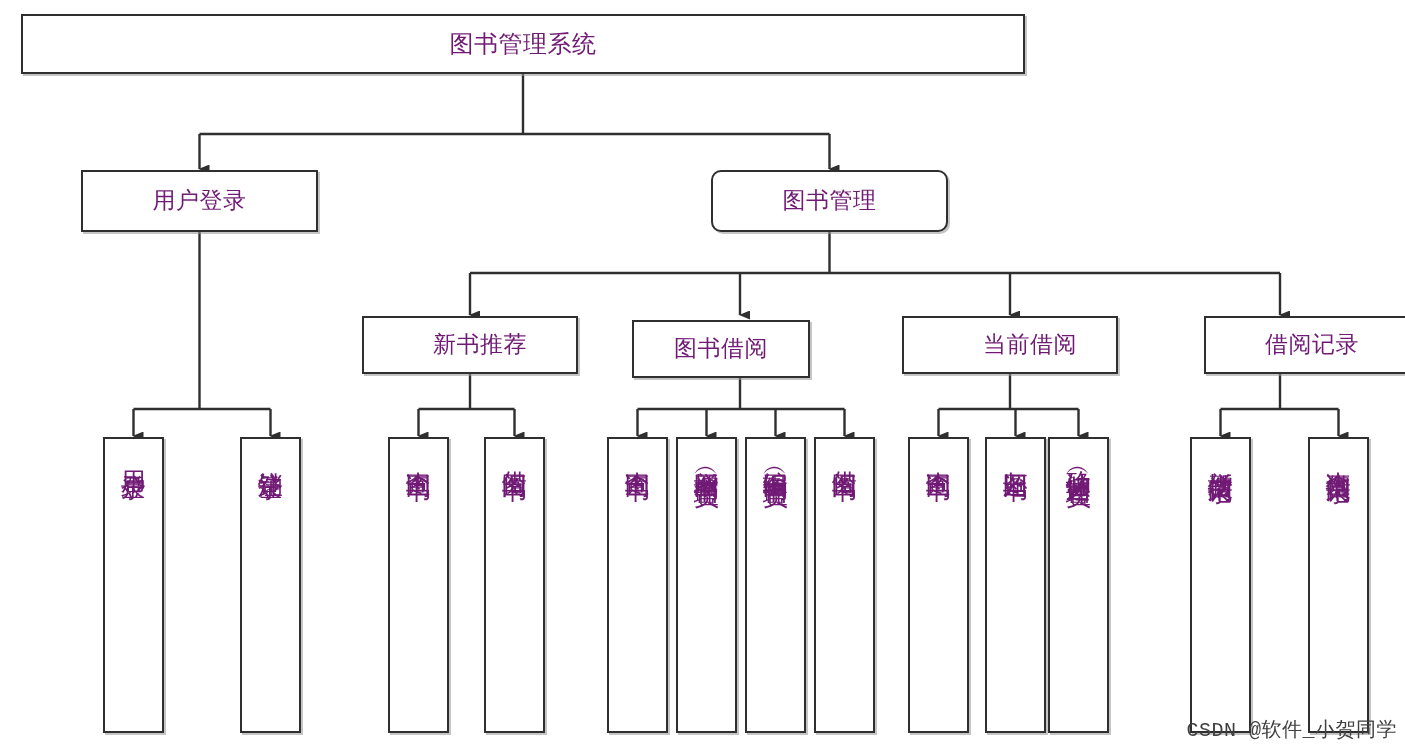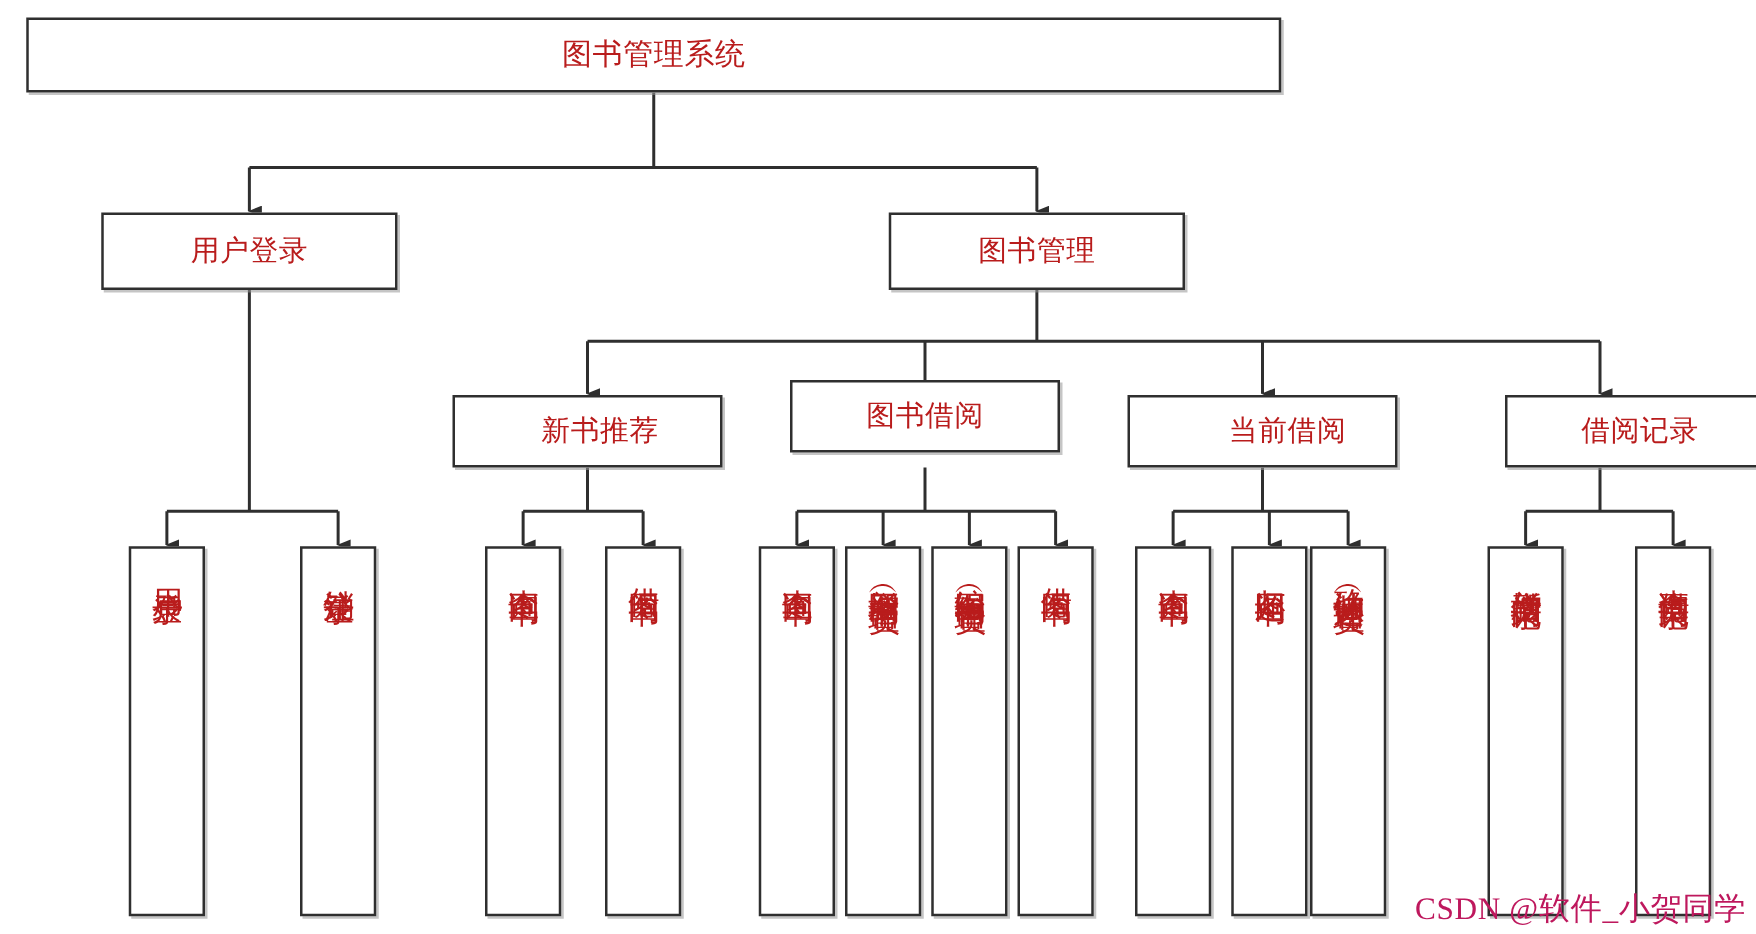--- a/index.html
+++ b/index.html
@@ -27,21 +27,21 @@
   }
   .node {
     position: absolute;
     box-sizing: border-box;
     border: 2px solid #2f2f2f;
     background: #ffffff;
     box-shadow: 2px 2px 0 rgba(150,150,150,0.55);
     display: flex;
     align-items: center;
     justify-content: center;
-    color: #b91c1c;
+    color: #701a75;
   }
   .node .label {
     text-align: center;
     line-height: 1.12;
     letter-spacing: 0.5px;
   }
   .node.horiz .label {
     font-size: 23px;
   }
   .node.root .label {
@@ -57,25 +57,25 @@
     text-orientation: upright;
     font-size: 25px;
     line-height: 1.05;
     letter-spacing: 2px;
     white-space: nowrap;
   }
   .watermark {
     position: absolute;
     right: 8px;
     bottom: 4px;
-    font-size: 25px;
-    color: #be185d;
+    font-size: 20px;
+    color: #404040;
     letter-spacing: 0.5px;
     white-space: nowrap;
-    font-family: Liberation Serif, serif;
+    font-family: Liberation Mono, monospace;
   }
 </style>
 </head>
 <body>
 
 <div id="canvas">
   <svg class="edges" id="edge-layer">
     <defs>
       <marker id="arrowhead" markerWidth="9" markerHeight="11" refX="4.5" refY="10" orient="auto" markerUnits="userSpaceOnUse">
         <polygon points="0,0 9,0 4.5,11" fill="#2f2f2f"></polygon>
@@ -118,27 +118,27 @@
       </g>
   </svg>
 
   <div id="node-layer">
       <div class="node horiz root" style="left: 21px; top: 14px; width: 1004px; height: 60px;">
         <span class="label">图书管理系统</span>
       </div>
       <div class="node horiz" style="left: 81px; top: 170px; width: 237px; height: 62px;">
         <span class="label">用户登录</span>
       </div>
-      <div class="node horiz" style="left: 711px; top: 170px; width: 237px; height: 62px;">
+      <div class="node horiz" style="left: 711px; top: 170px; width: 237px; height: 62px; border-radius: 10px;">
         <span class="label">图书管理</span>
       </div>
       <div class="node horiz" style="left: 362px; top: 316px; width: 216px; height: 58px; padding-left: 20px;">
         <span class="label">新书推荐</span>
       </div>
-      <div class="node horiz" style="left: 632px; top: 304px; width: 216px; height: 58px;">
+      <div class="node horiz" style="left: 632px; top: 320px; width: 178px; height: 58px;">
         <span class="label">图书借阅</span>
       </div>
       <div class="node horiz" style="left: 902px; top: 316px; width: 216px; height: 58px; padding-left: 40px;">
         <span class="label">当前借阅</span>
       </div>
       <div class="node horiz" style="left: 1172px; top: 316px; width: 216px; height: 58px; margin-left: 32px;">
         <span class="label">借阅记录</span>
       </div>
       <div class="node vert" style="left: 103px; top: 437px; width: 61px; height: 296px;">
         <span class="label">用户登录</span>

